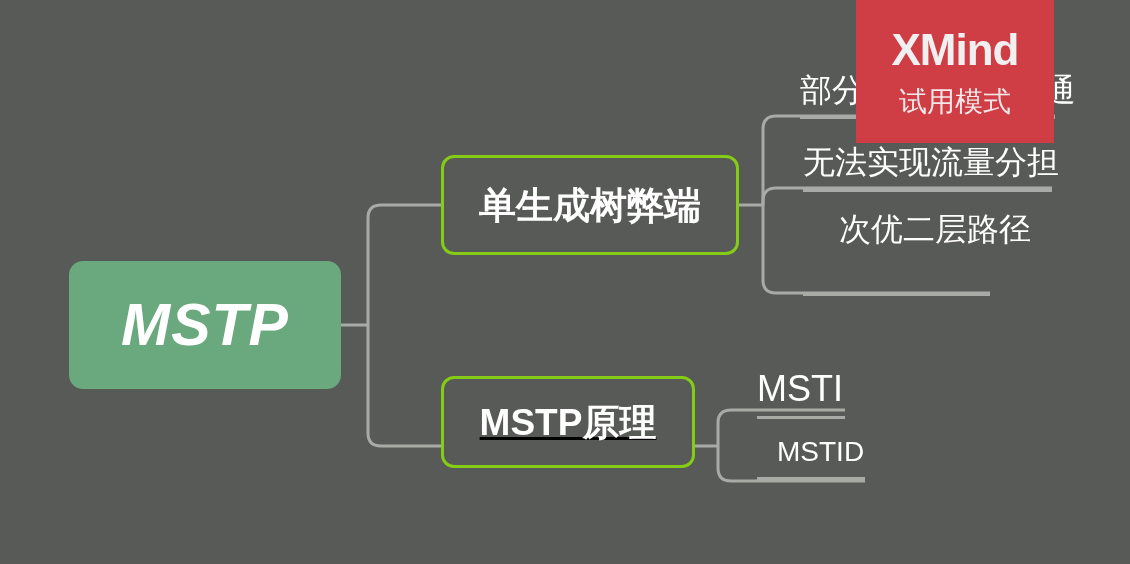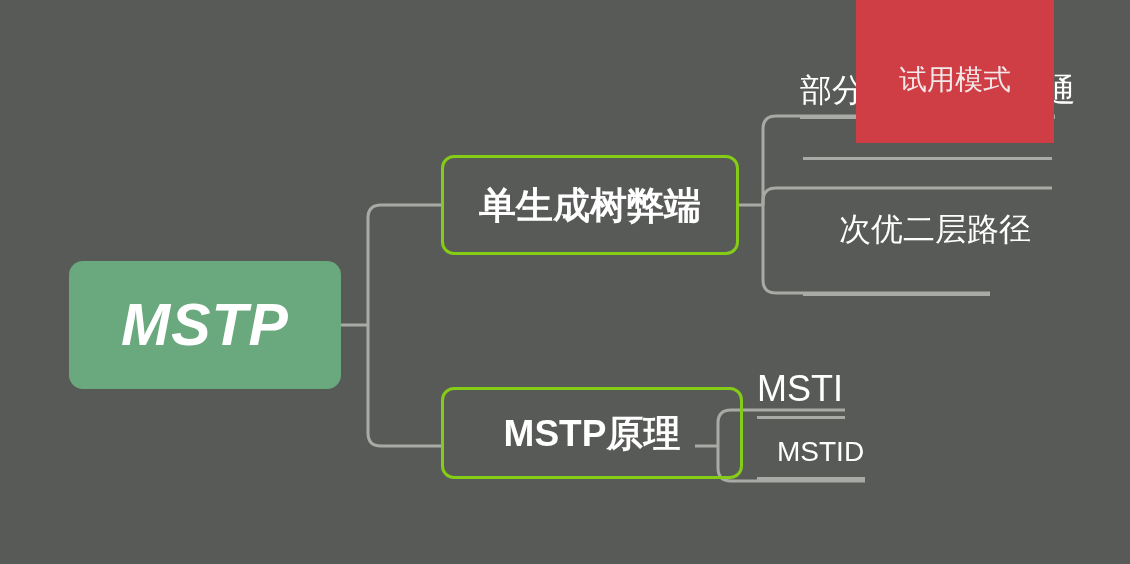--- a/index.html
+++ b/index.html
@@ -66,23 +66,24 @@
     white-space: nowrap;
   }
   #branch-1 {
     left: 441px;
     top: 155px;
     width: 298px;
     height: 100px;
   }
   #branch-2 {
     left: 441px;
-    top: 387px;
-    width: 302px;
+    top: 376px;
+    width: 254px;
     height: 92px;
+    text-decoration: underline;
   }
 
   
   .leaf-node {
     position: absolute;
     display: block;
   }
   .leaf-label {
     color: #FFFFFF;
     line-height: 1;
@@ -183,35 +184,37 @@
   <div class="branch-node" id="branch-2">
     <span class="branch-label">MSTP原理</span>
   </div>
 
   <div class="leaf-node" id="leaf-a">
     <span class="leaf-label">部分VLAN路径不通</span>
     <span class="leaf-underline"></span>
   </div>
 
   <div class="leaf-node" id="leaf-b">
+    <span class="leaf-label">无法实现流量分担</span>
     <span class="leaf-underline"></span>
   </div>
 
   <div class="leaf-node" id="leaf-c">
     <span class="leaf-label">次优二层路径</span>
     <span class="leaf-underline"></span>
   </div>
 
   <div class="leaf-node" id="leaf-d">
     <span class="leaf-label">MSTI</span>
     <span class="leaf-underline"></span>
   </div>
 
   <div class="leaf-node" id="leaf-e">
     <span class="leaf-label">MSTID</span>
     <span class="leaf-underline"></span>
   </div>
 
   <div id="watermark">
+    <span class="wm-brand">XMind</span>
     <span class="wm-mode">试用模式</span>
   </div>
 
 </div>
 
 </body></html>

